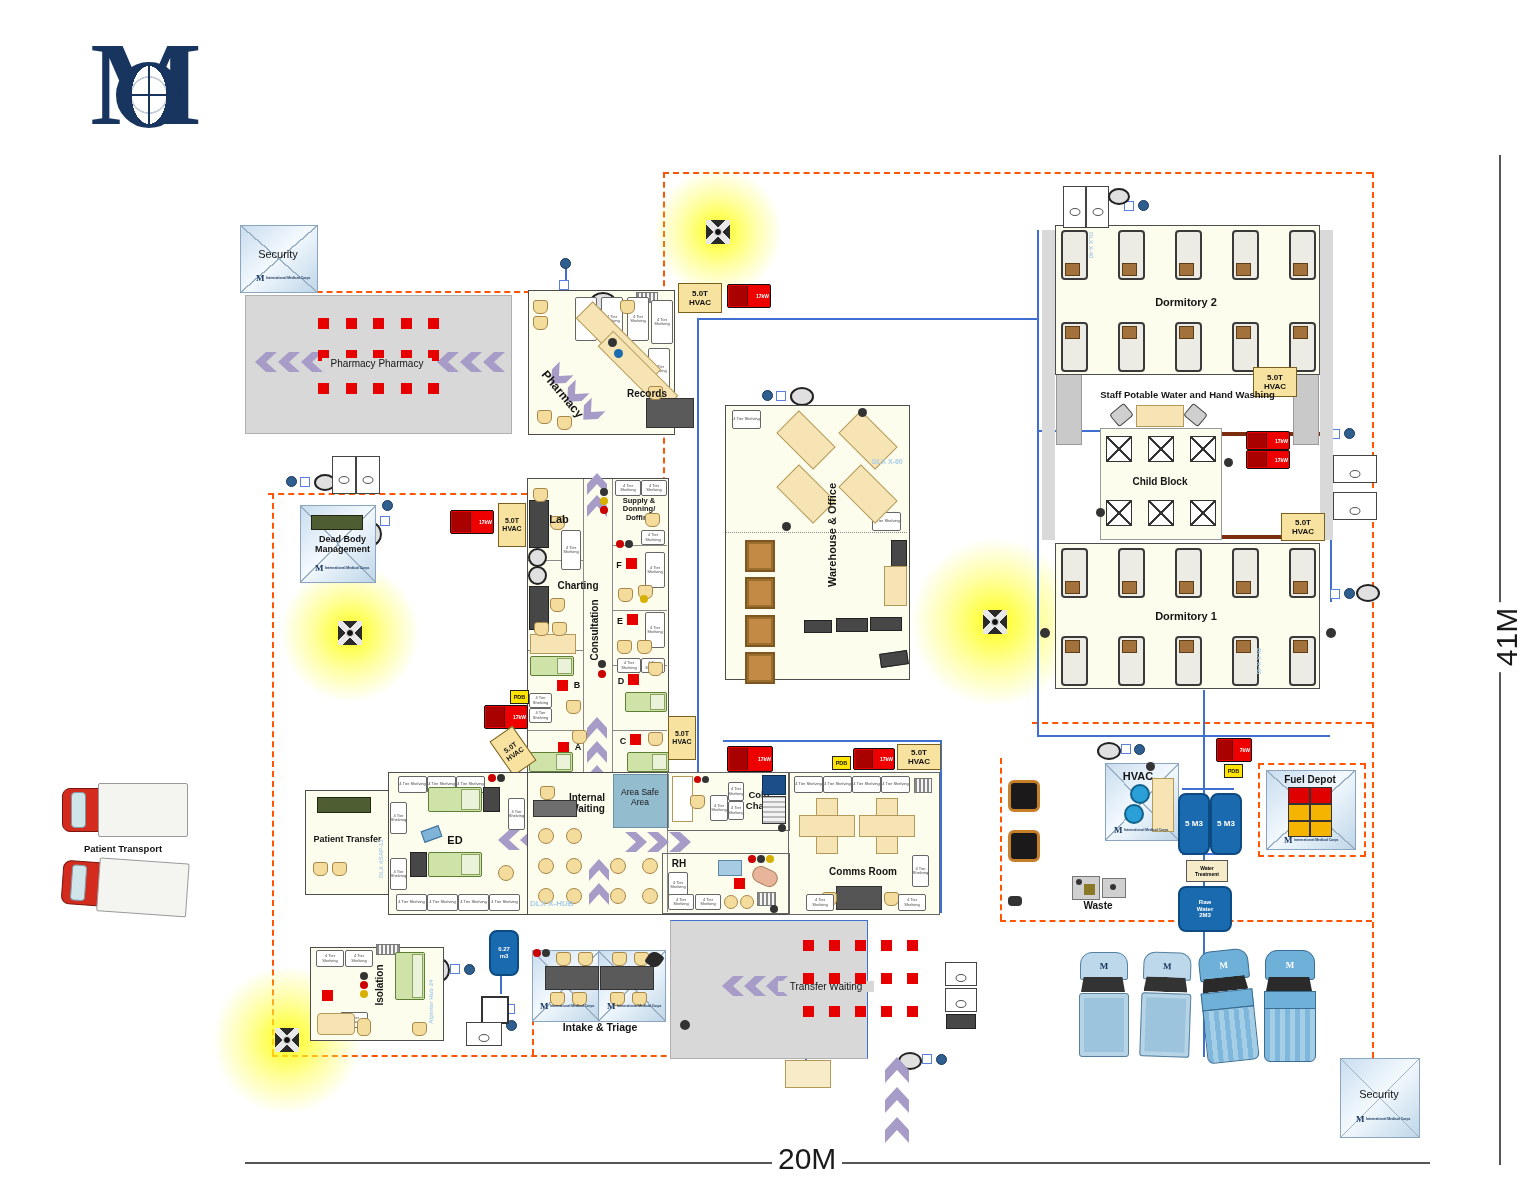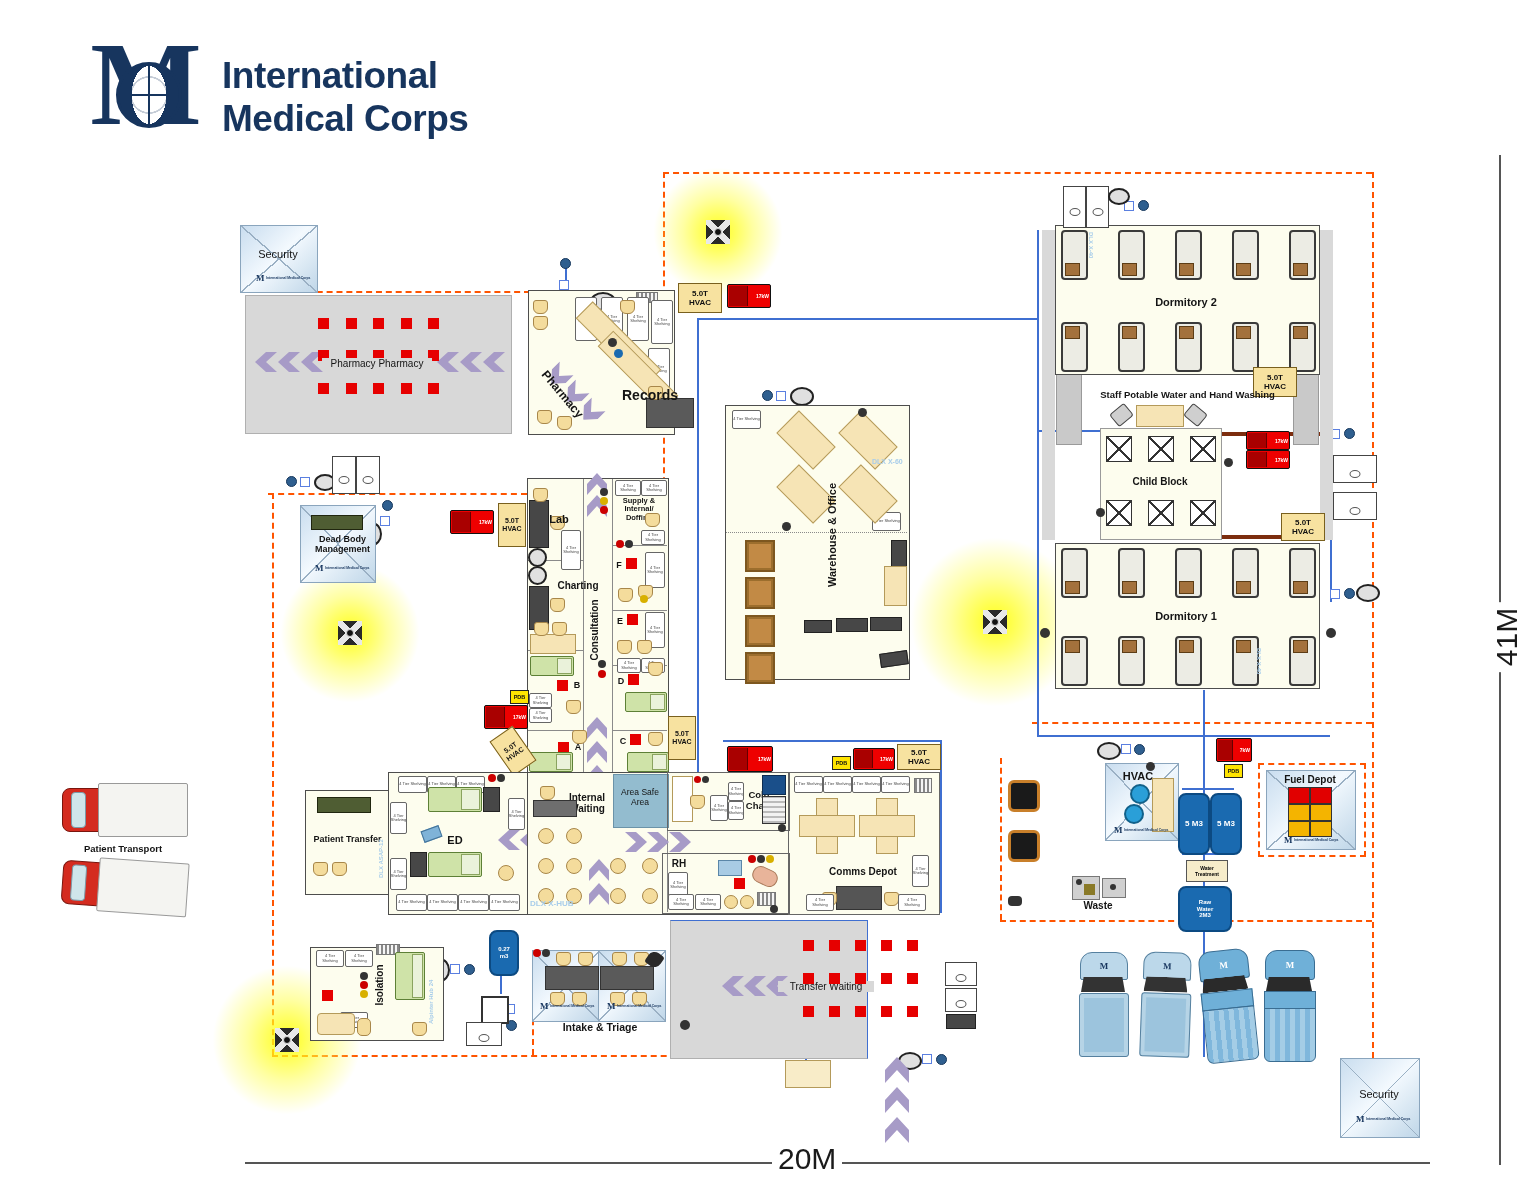--- a/index.html
+++ b/index.html
@@ -144,21 +144,21 @@
   <div class="chair" style="left:533px;top:316px"></div>
   <div class="chair" style="left:537px;top:410px"></div>
   <div class="chair" style="left:557px;top:416px"></div>
   <div class="chair" style="left:620px;top:300px"></div>
   <div class="chev" style="left:548px;top:366px;transform:rotate(135deg)"></div>
   <div class="chev" style="left:564px;top:384px;transform:rotate(135deg)"></div>
   <div class="chev" style="left:580px;top:402px;transform:rotate(135deg)"></div>
   <div class="lbl" style="left:522px;top:388px;width:80px;font-size:12px;transform:rotate(50deg)">Pharmacy</div>
   <div class="gdesk" style="left:646px;top:398px;width:46px;height:28px;background:#5a5a5a"></div>
   <div class="chair" style="left:648px;top:386px"></div>
-  <div class="lbl" style="left:622px;top:388px;width:50px;font-size:14px">Records</div>
+  <div class="lbl" style="left:622px;top:388px;width:50px;font-size:10px">Records</div>
   <div class="dot" style="left:608px;top:338px;width:9px;height:9px;background:#333"></div>
   <div class="dot" style="left:614px;top:349px;width:9px;height:9px;background:#1a6ab0"></div>
 
   <div class="hvac" style="left:678px;top:283px;width:42px;height:28px">
       <span>5.0T</span>
       <span>HVAC</span>
     </div>
   <div class="gen" style="left:727px;top:284px;width:42px;height:22px">
       <span>17kW</span>
     </div>
@@ -375,21 +375,21 @@
   <div class="chev" style="left:586px;top:474px;transform:rotate(-90deg)"></div>
   <div class="chev" style="left:586px;top:496px;transform:rotate(-90deg)"></div>
   <div class="chev" style="left:586px;top:718px;transform:rotate(-90deg)"></div>
   <div class="chev" style="left:586px;top:742px;transform:rotate(-90deg)"></div>
   <div class="chev" style="left:586px;top:766px;transform:rotate(-90deg)"></div>
 
   <div class="shf" style="left:615px;top:480px;width:24px;height:14px">4 Tier Shelving</div>
   <div class="shf" style="left:641px;top:480px;width:24px;height:14px">4 Tier Shelving</div>
   <div class="lbl" style="left:613px;top:497px;width:52px;font-size:7.5px">
     <div>Supply &amp;</div>
-    <div>Internal/</div>
+    <div>Donning/</div>
     <div>Doffing</div>
   </div>
   <div class="shf" style="left:641px;top:530px;width:22px;height:13px">4 Tier Shelving</div>
   <div class="chair" style="left:645px;top:513px"></div>
 
   <div class="lbl" style="left:613px;top:560px;width:12px;font-size:9px">F</div>
   <div class="rc" style="left:626px;top:558px"></div>
   <div class="shf" style="left:645px;top:552px;width:18px;height:34px">4 Tier Shelving</div>
   <div class="chair" style="left:618px;top:588px"></div>
   <div class="chair" style="left:638px;top:585px"></div>
@@ -552,21 +552,21 @@
   <div class="a" style="left:788px;top:772px;width:150px;height:141px;border:1.2px solid #666"></div>
   <div class="shf" style="left:794px;top:776px;width:27px;height:15px">4 Tier Shelving</div>
   <div class="shf" style="left:823px;top:776px;width:27px;height:15px">4 Tier Shelving</div>
   <div class="shf" style="left:852px;top:776px;width:27px;height:15px">4 Tier Shelving</div>
   <div class="shf" style="left:881px;top:776px;width:27px;height:15px">4 Tier Shelving</div>
   <div class="grill" style="left:914px;top:778px;width:16px;height:13px"></div>
   <div class="desk" style="left:816px;top:798px;width:20px;height:54px"></div>
   <div class="desk" style="left:799px;top:815px;width:54px;height:20px"></div>
   <div class="desk" style="left:876px;top:798px;width:20px;height:54px"></div>
   <div class="desk" style="left:859px;top:815px;width:54px;height:20px"></div>
-  <div class="lbl" style="left:818px;top:866px;width:90px;font-size:10px">Comms Depot</div>
+  <div class="lbl" style="left:818px;top:866px;width:90px;font-size:10px">Comms Room</div>
   <div class="gdesk" style="left:836px;top:886px;width:44px;height:22px;background:#555"></div>
   <div class="chair" style="left:822px;top:892px"></div>
   <div class="chair" style="left:884px;top:892px"></div>
   <div class="shf" style="left:806px;top:894px;width:26px;height:15px">4 Tier Shelving</div>
   <div class="shf" style="left:898px;top:894px;width:26px;height:15px">4 Tier Shelving</div>
   <div class="shf" style="left:912px;top:855px;width:15px;height:30px">4 Tier Shelving</div>
 
   <div class="gen" style="left:727px;top:746px;width:44px;height:24px">
       <span>17kW</span>
     </div>
@@ -762,23 +762,19 @@
 
   <div class="a" style="left:76px;top:40px;width:400px;height:110px">
     <div class="a" style="left:0;top:-14px;width:140px;height:130px;color:#17355e;font-family:'Liberation Serif',serif;font-weight:900;font-size:118px;line-height:1;text-align:center">M</div>
     <div class="a" style="left:40px;top:22px;width:60px;height:60px;border:3px solid #17355e;border-radius:50%;background:
       radial-gradient(circle at 50% 50%, transparent 0 40%, rgba(23,53,94,.25) 41% 44%, transparent 45%),
       linear-gradient(#17355e 0 0) 50% 50%/100% 2px no-repeat,
       linear-gradient(#17355e 0 0) 50% 50%/2px 100% no-repeat,
       radial-gradient(ellipse 30% 50% at 50% 50%, transparent 96%, #17355e 97%),
       #fff"></div>
   </div>
-  <div class="a" style="left:222px;top:55px;color:#17355e;font-weight:700;font-size:37px;line-height:1.15;letter-spacing:-.5px">
-    <div>International</div>
-    <div>Medical Corps</div>
-  </div>
 
   <div class="dim-line" style="left:245px;top:1162px;width:1185px;height:1.5px"></div>
   <div class="dim-lbl" style="left:772px;top:1142px">20M</div>
   <div class="dim-line" style="left:1499px;top:155px;width:1.5px;height:1010px"></div>
   <div class="dim-lbl" style="left:1472px;top:620px;transform:rotate(-90deg)">41M</div>
 
 </div>
 
 </body></html>

